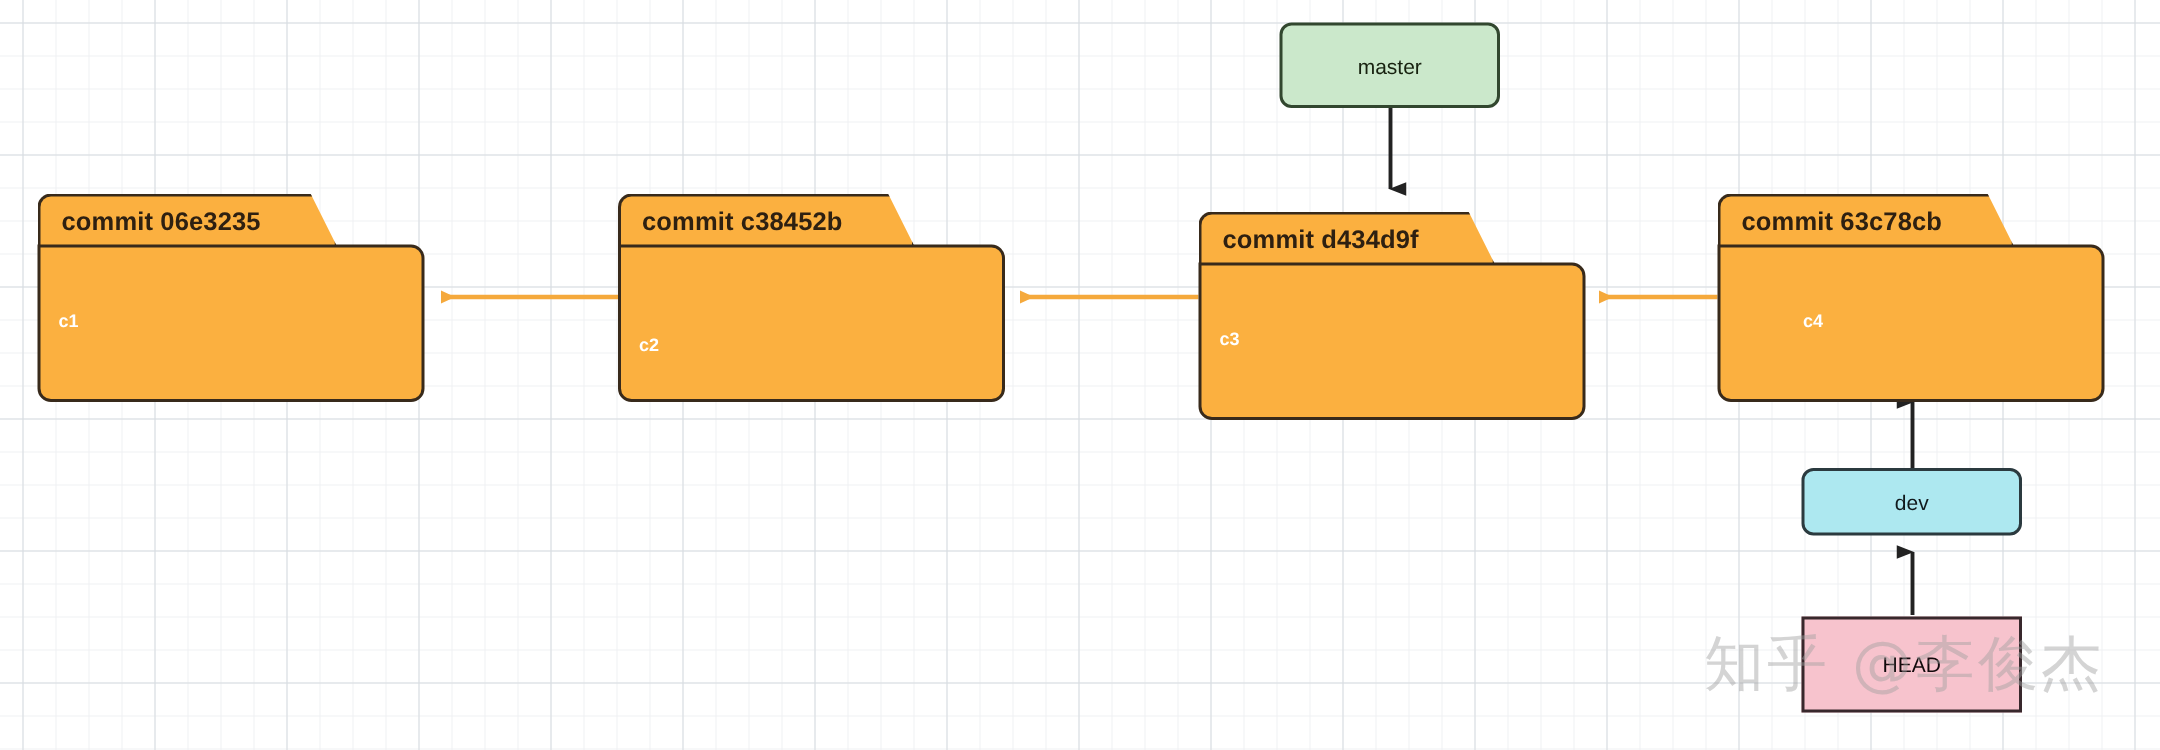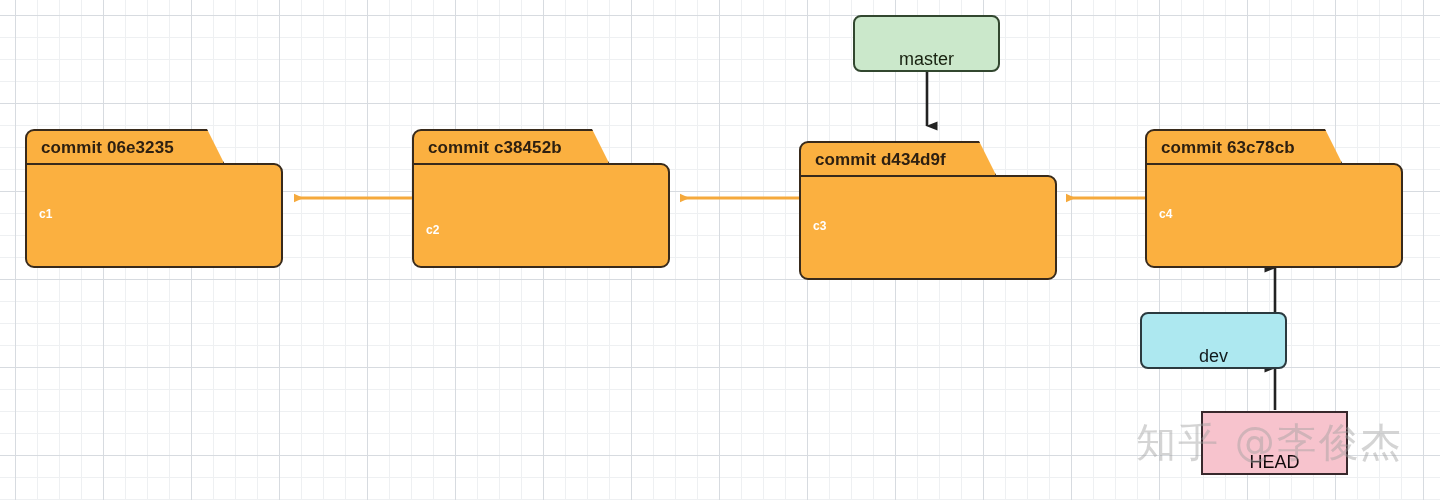--- a/index.html
+++ b/index.html
@@ -69,23 +69,23 @@
     font-size: 12px;
     font-weight: bold;
     color: #ffffff;
   }
 
   
   .branchbox {
     position: absolute;
     box-sizing: border-box;
     display: flex;
-    align-items: flex-end;
+    align-items: center;
     justify-content: center;
-    font-size: 18px;
+    font-size: 14px;
   }
   .branchbox.master {
     background: #cbe8cb;
     border: 2px solid #32472f;
     border-radius: 8px;
     color: #17210f;
   }
   .branchbox.dev {
     background: #ade8f0;
     border: 2px solid #2b3a3f;
@@ -178,28 +178,28 @@
     </div>
     <div class="commit-body" style="top:34px; width:258px; height:105px;"></div>
     <div class="commit-name" style="top:78px;">c3</div>
   </div>
 
   <div class="commit" style="left:1145px; top:129px; width:258px; height:170px;">
     <div class="commit-tab" style="width:198px;">
       <span class="commit-tab-label">commit 63c78cb</span>
     </div>
     <div class="commit-body" style="top:34px; width:258px; height:105px;"></div>
-    <div class="commit-name" style="top:78px;">c4</div>
+    <div class="commit-name" style="top:78px;margin-left:43px;">c4</div>
   </div>
 
   <div class="branchbox master" style="left:853px; top:15px; width:147px; height:57px;">
     <span>master</span>
   </div>
 
-  <div class="branchbox dev" style="left:1140px; top:312px; width:147px; height:57px;">
+  <div class="branchbox dev" style="left:1201px; top:312px; width:147px; height:45px;">
     <span>dev</span>
   </div>
 
   <div class="branchbox head" style="left:1201px; top:411px; width:147px; height:64px;">
     <span>HEAD</span>
   </div>
 
   <div class="watermark" style="left:1136px; top:415px;">知乎 @李俊杰</div>
 
 </div>

